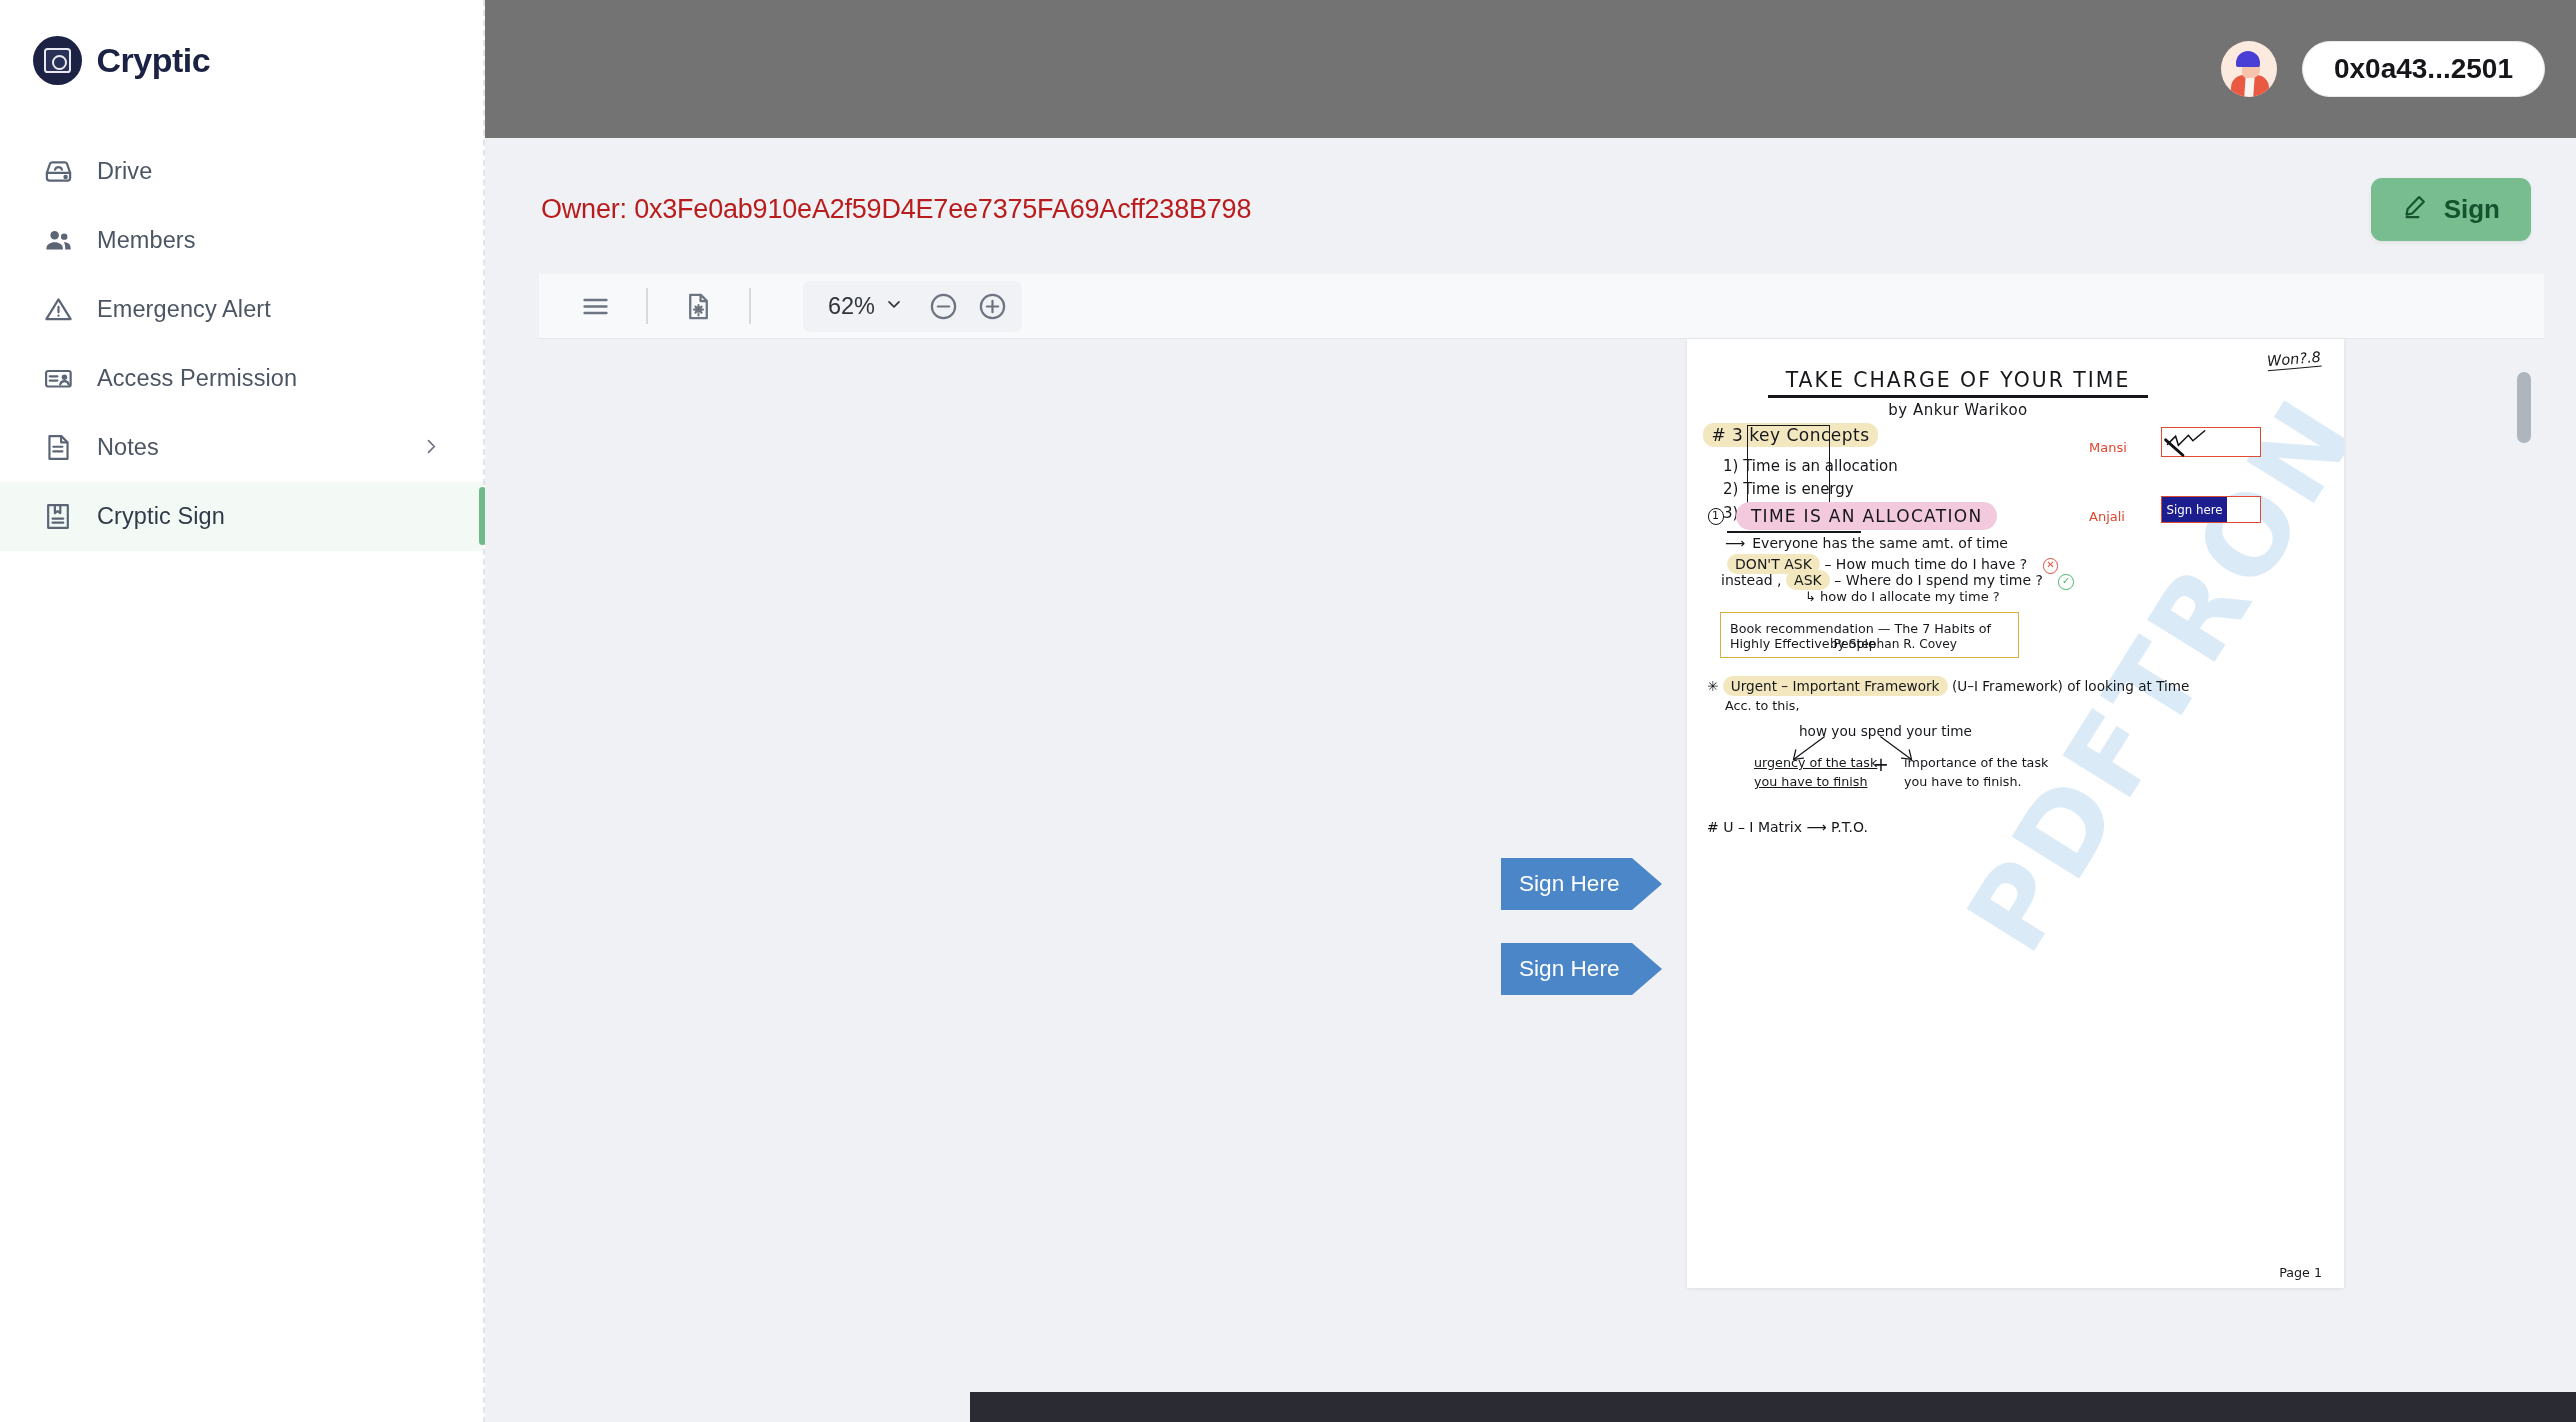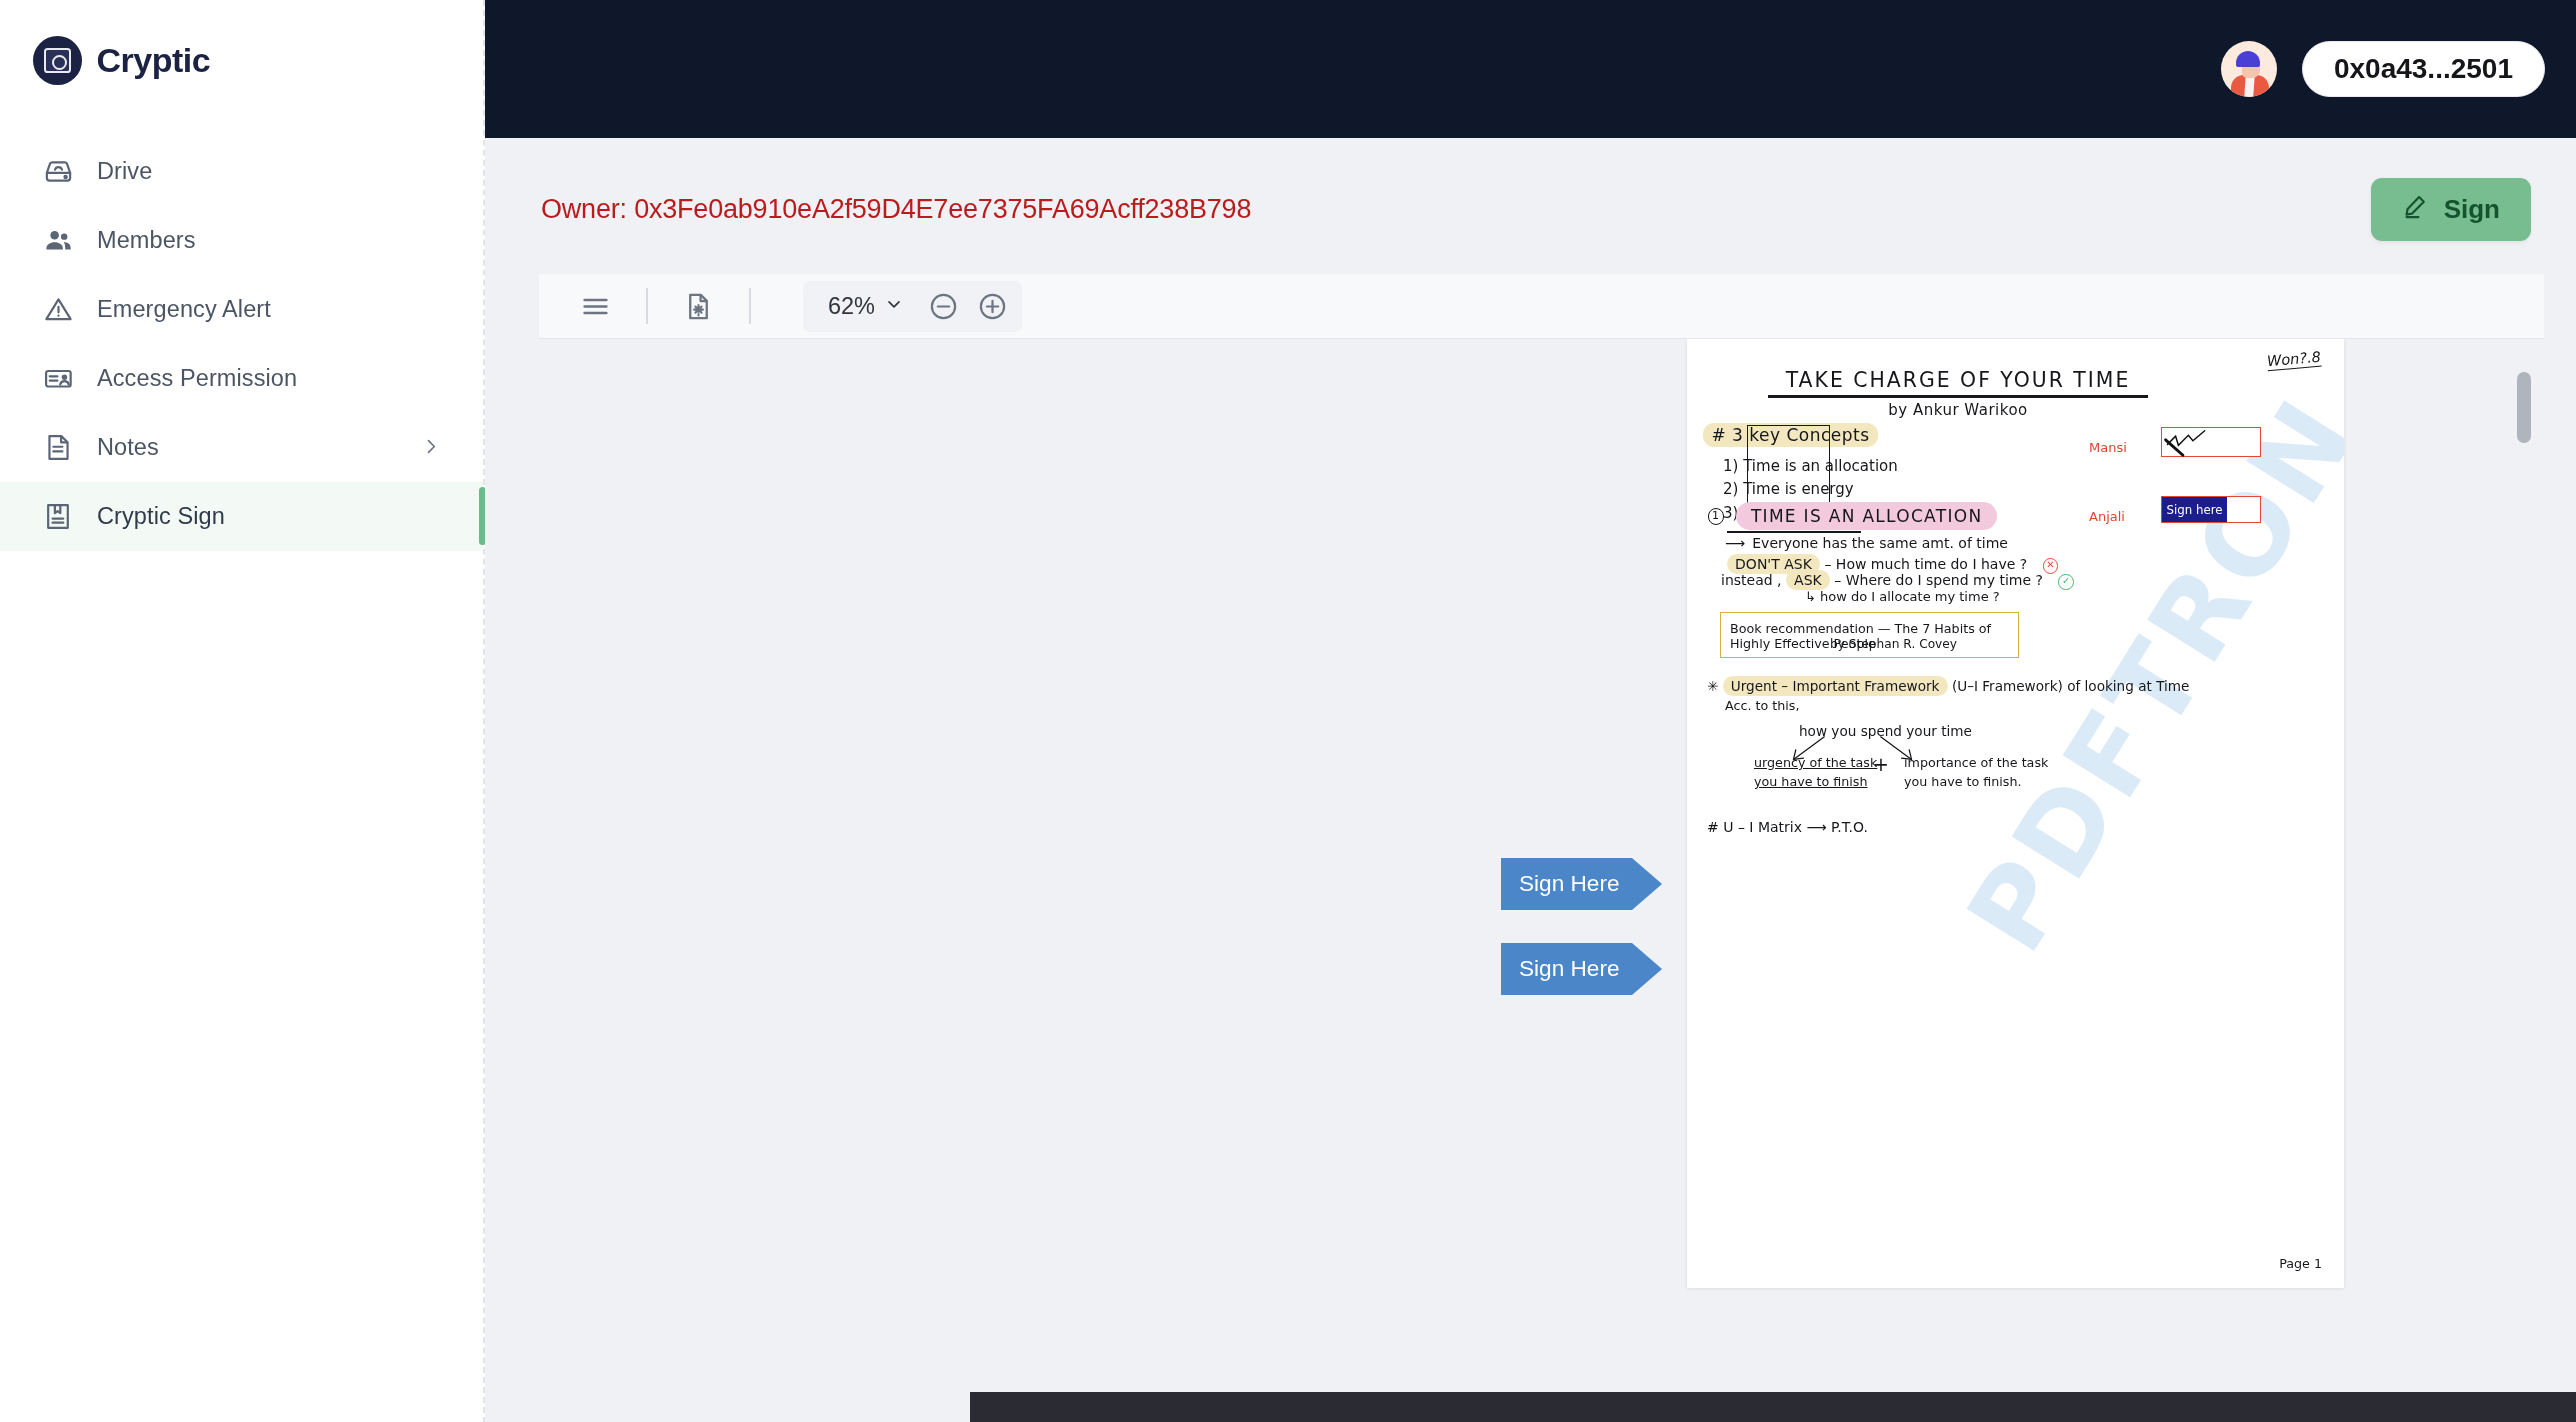--- a/index.html
+++ b/index.html
@@ -76,21 +76,21 @@
   }
 
   
   .main {
     position: relative;
     width: 2091px; height: 1423px;
     background: #f0f1f4;
     flex: 0 0 2091px;
   }
   .topbar {
-    height: 138px; background: #0f172a;
+    height: 138px; background: #737373;
     display: flex; align-items: center; justify-content: flex-end;
     padding-right: 31px;
   }
   .avatar {
     width: 56px; height: 56px; border-radius: 50%;
     background: #fdeade; position: relative; overflow: hidden;
     flex: 0 0 56px;
   }
   .avatar .hair { position: absolute; left: 15.4px; top: 10px; width: 23.5px; height: 16.3px;
     background: #4a3fd4; border-radius: 12.7px 12.7px 2.7px 2.7px; }
@@ -280,21 +280,21 @@
   .ui-head { position: absolute; left: 20px; top: 339px; font-size: 13.6px; white-space: nowrap; }
   .ui-acc  { position: absolute; left: 38px; top: 359px; font-size: 12.7px; }
   .ui-how  { position: absolute; left: 112px; top: 384px; font-size: 13.6px; }
   .ui-l    { position: absolute; left: 67px; top: 414px; font-size: 12.7px; line-height: 1.5; text-decoration: underline; }
   .ui-plus { position: absolute; left: 186px; top: 414px; font-size: 19px; }
   .ui-r    { position: absolute; left: 217px; top: 414px; font-size: 12.7px; line-height: 1.5; }
   .arrow-dl { position: absolute; left: 101px; top: 396px; }
   .arrow-dr { position: absolute; left: 190px; top: 396px; }
 
   .matrix { position: absolute; left: 20px; top: 480px; font-size: 14px; }
-  .pg-num { position: absolute; right: 22px; bottom: 17px; font-size: 12.7px; text-align: right; }
+  .pg-num { position: absolute; right: 22px; bottom: 8px; font-size: 12.7px; text-align: right; }
 
   
   .sig-name { position: absolute; font-size: 13px; color: #e0452f; }
   .sig-name-1 { left: 402px; top: 101px; }
   .sig-name-2 { left: 402px; top: 170px; }
   .sig-box { position: absolute; border: 1.4px solid #e04a33; background: #fff; cursor: pointer; }
   .sig-box-1 { left: 474px; top: 88px; width: 100px; height: 30px; }
   .sig-box-2 { left: 474px; top: 157px; width: 100px; height: 27px; }
   .sig-fill {
     position: absolute; left: 0; top: 0; width: 65px; height: 100%;

